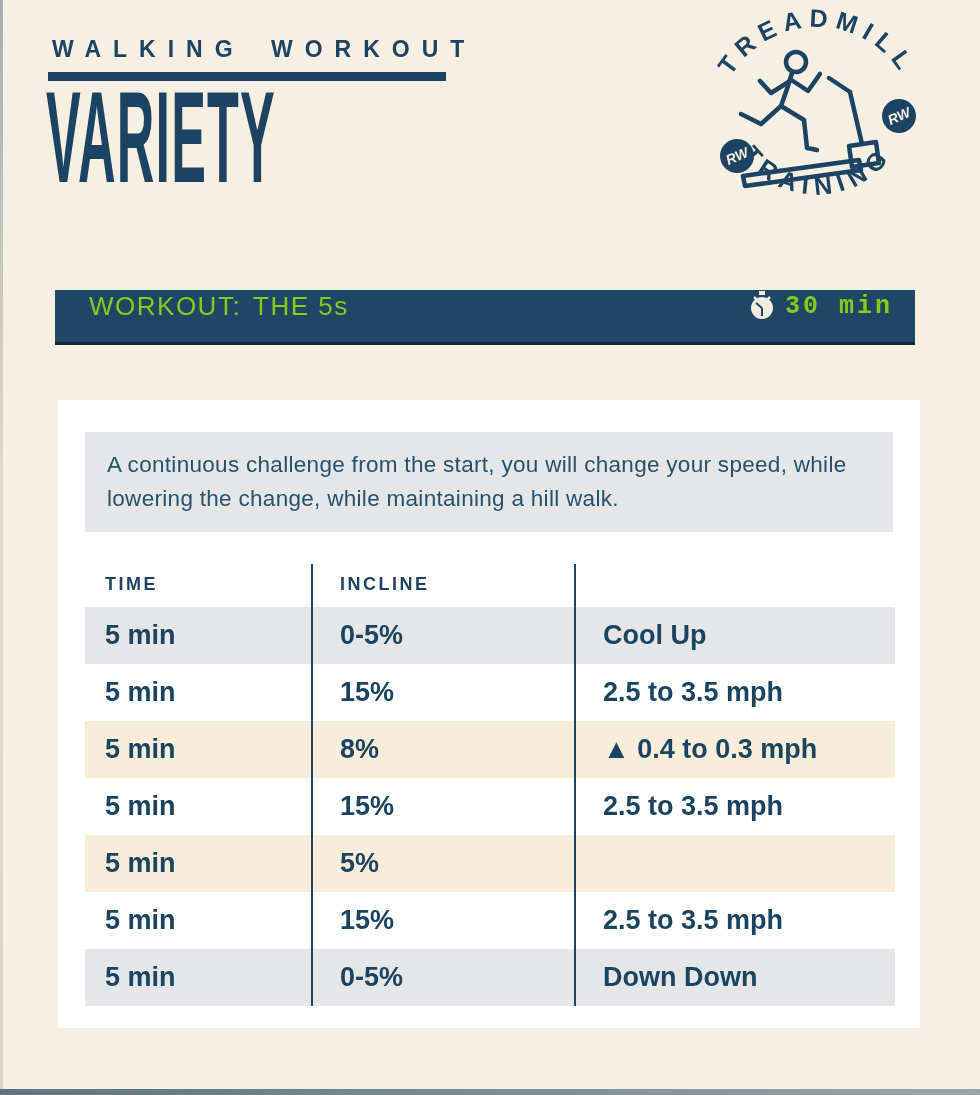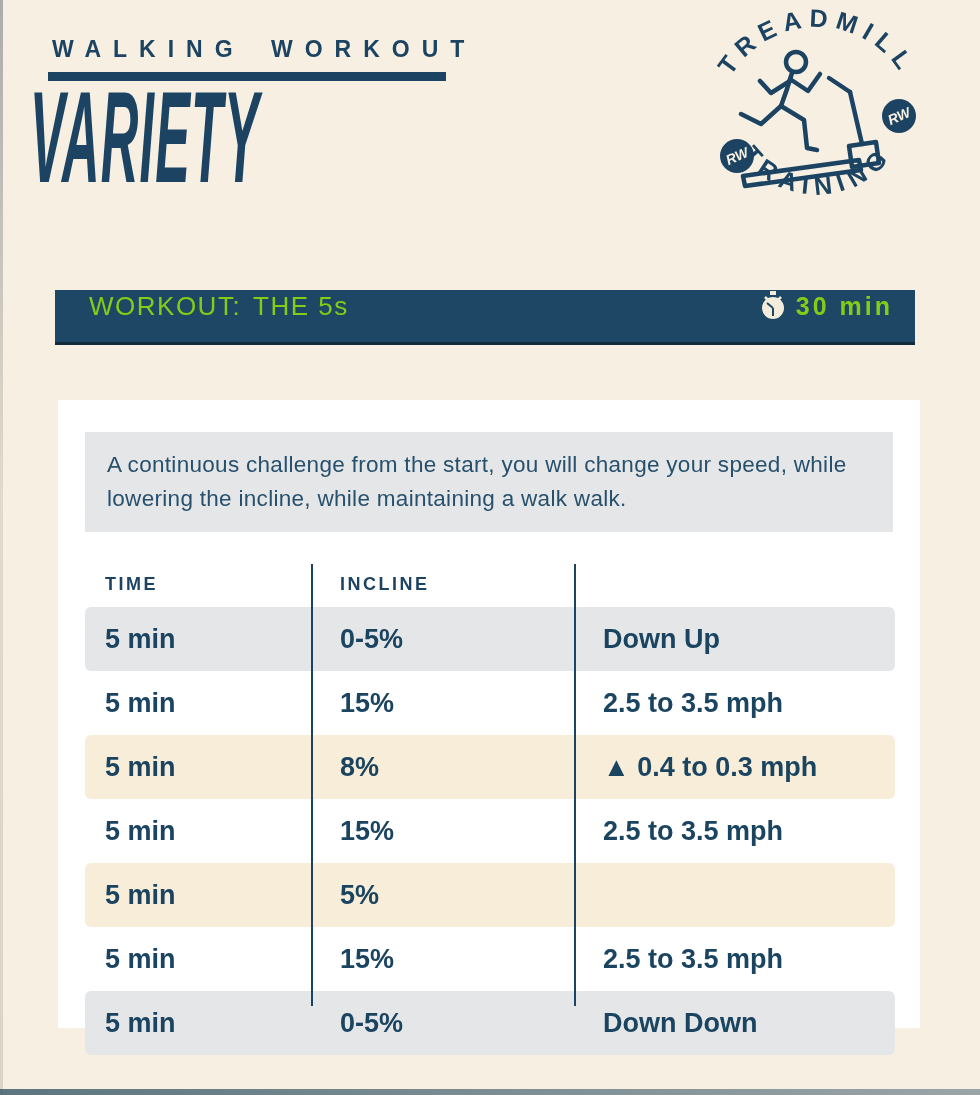--- a/index.html
+++ b/index.html
@@ -16,21 +16,21 @@
   .eyebrow {
     position:absolute; left:52px; top:36px;
     font-size:23px; font-weight:bold;
     letter-spacing:12px; word-spacing:8px;
     color:#1c4462; white-space:nowrap;
   }
   .rule {
     position:absolute; left:48px; top:72px;
     width:398px; height:9px; background:#1c4462;
   }
-  .title { position:absolute; left:30px; top:72px; height:130px;font-style:italic; }
+  .title { position:absolute; left:46px; top:72px; height:130px; }
   .title-inner {
     display:inline-block;
     font-size:130px; font-weight:bold; line-height:1;
     letter-spacing:3px;
     transform:scaleX(.40); transform-origin:0 0;
     color:#1c4462; white-space:nowrap;
   }
 
   
   .badge { position:absolute; left:698px; top:6px; width:238px; height:232px; }
@@ -46,21 +46,21 @@
 
   
   .banner {
     position:absolute; left:55px; top:290px; width:860px; height:55px;
     background:#1d4765; border-bottom:3px solid #0f2b3c;
     display:flex; align-items:center;
     padding:0 22px 20px 34px; color:#84cc16;
   }
   .banner-label { font-size:26px; letter-spacing:1.5px; font-weight:normal; }
   .banner-name  { font-size:26px; letter-spacing:1.5px; font-weight:normal; margin-left:12px; }
-  .banner-right { margin-left:auto; display:flex; align-items:flex-end; gap:10px; }
+  .banner-right { margin-left:auto; display:flex; align-items:flex-end; gap:10px;font-family:Liberation Mono, monospace; }
   .banner-duration { font-size:25px; font-weight:bold; letter-spacing:3px; }
 
   
   .card {
     position:absolute; left:58px; top:400px; width:862px; height:628px;
     background:#ffffff;
   }
   .desc-box {
     position:absolute; left:27px; top:32px; width:808px; height:100px;
     background:#e4e6e8; display:flex; align-items:center; padding-left:22px;
@@ -73,21 +73,21 @@
   
   .wtable { position:absolute; left:27px; top:162px; width:810px; height:444px; }
   .col-line { position:absolute; top:2px; bottom:0; width:2px; background:#1c4462; z-index:3; }
   .col-line.one { left:226px; }
   .col-line.two { left:489px; }
   .thead, .trow { display:grid; grid-template-columns:227px 263px 320px; align-items:center; }
   .thead { height:45px; }
   .thead > div {
     font-size:18px; font-weight:bold; letter-spacing:2.5px; color:#1c4462;
   }
-  .trow { height:64px; font-size:27px; font-weight:bold; color:#1b4460;border-radius:6px; }
+  .trow { height:57px; font-size:27px; font-weight:bold; color:#1b4460; }
   .c1 { padding-left:20px; }
   .c2 { padding-left:28px; }
   .c3 { padding-left:28px; }
   .bg-gray  { background:#e5e6e8; }
   .bg-cream { background:#f7edd8; }
   .bg-white { background:transparent; }
 
   
   .edge-left {
     position:absolute; left:0; top:0; width:3px; height:100%;
@@ -162,37 +162,37 @@
         <line x1="13" y1="17" x2="7" y2="12" stroke="#1d4765" stroke-width="2"></line>
         <line x1="13" y1="17" x2="13" y2="25" stroke="#1d4765" stroke-width="2"></line>
       </svg>
       <span class="banner-duration">30 min</span>
     </span>
   </div>
 
   <div class="card">
 
     <div class="desc-box">
-      <p class="desc-text">A continuous challenge from the start, you will change your speed, while lowering the incline, while maintaining a walk walk.</p>
+      <p class="desc-text">A continuous challenge from the start, you will change your speed, while lowering the change, while maintaining a hill walk.</p>
     </div>
 
     <div class="wtable">
       <div class="col-line one"></div>
       <div class="col-line two"></div>
 
       <div class="thead">
         <div class="c1">TIME</div>
         <div class="c2">INCLINE</div>
       </div>
 
       <div>
   <div class="trow bg-gray">
     <div class="c1">5 min</div>
     <div class="c2">0-5%</div>
-    <div class="c3">Down Up</div>
+    <div class="c3">Cool Up</div>
   </div>
 
   <div class="trow bg-white">
     <div class="c1">5 min</div>
     <div class="c2">15%</div>
     <div class="c3">2.5 to 3.5 mph</div>
   </div>
 
   <div class="trow bg-cream">
     <div class="c1">5 min</div>

